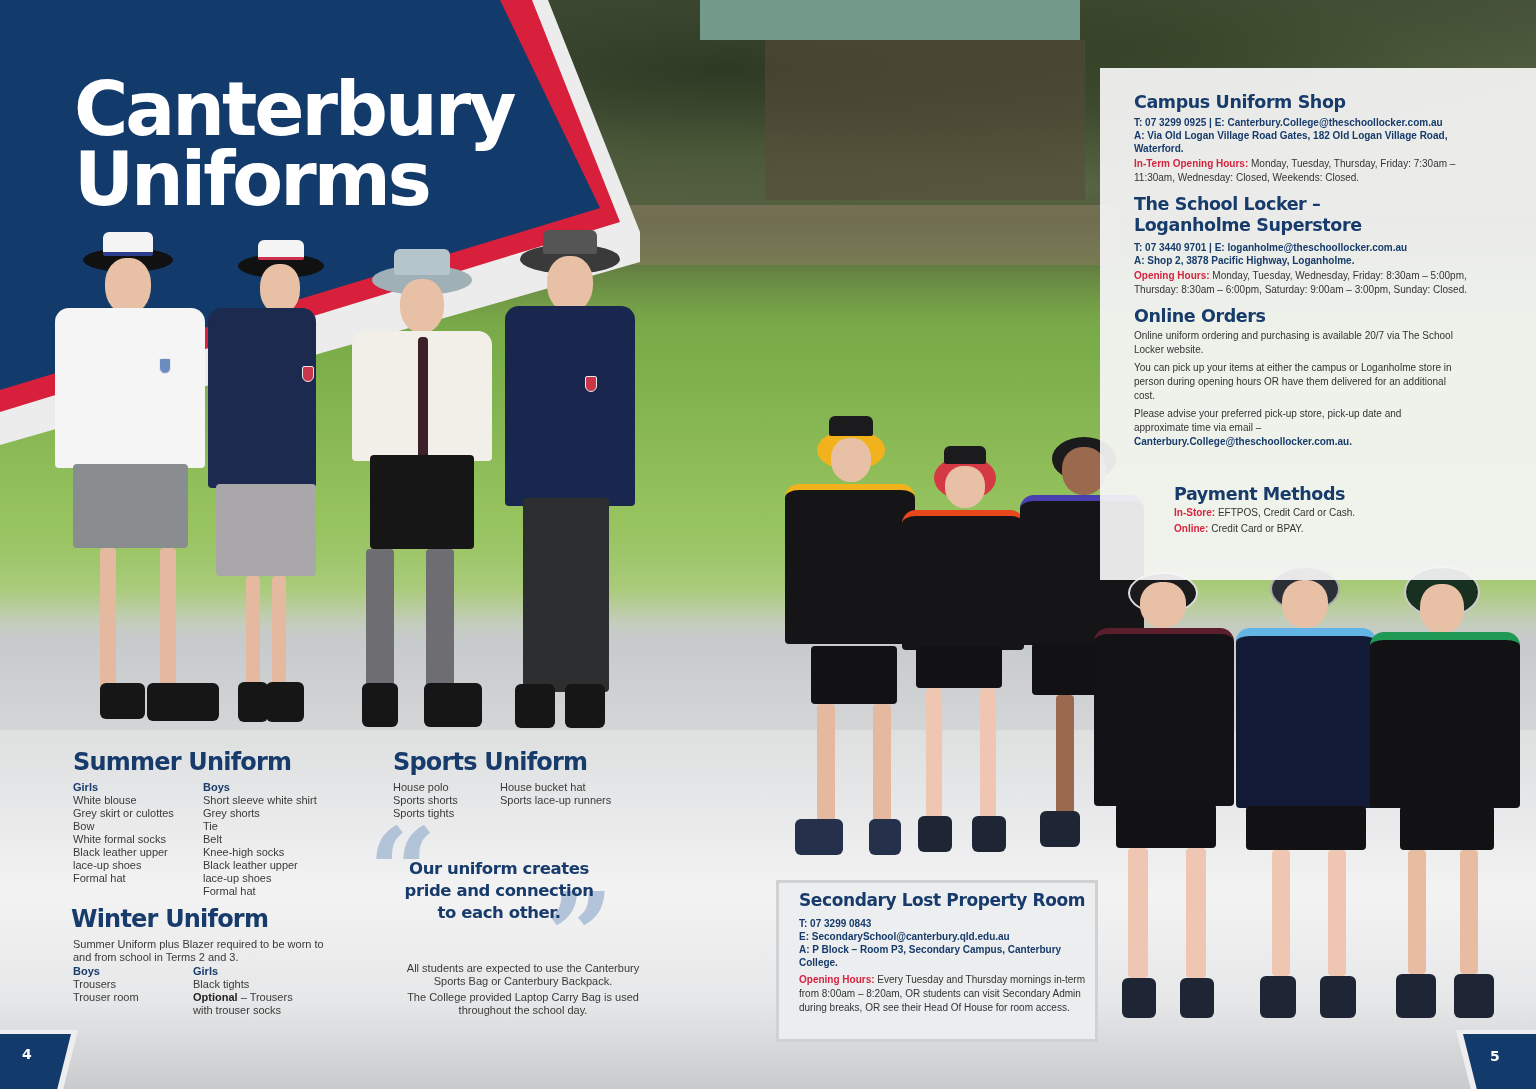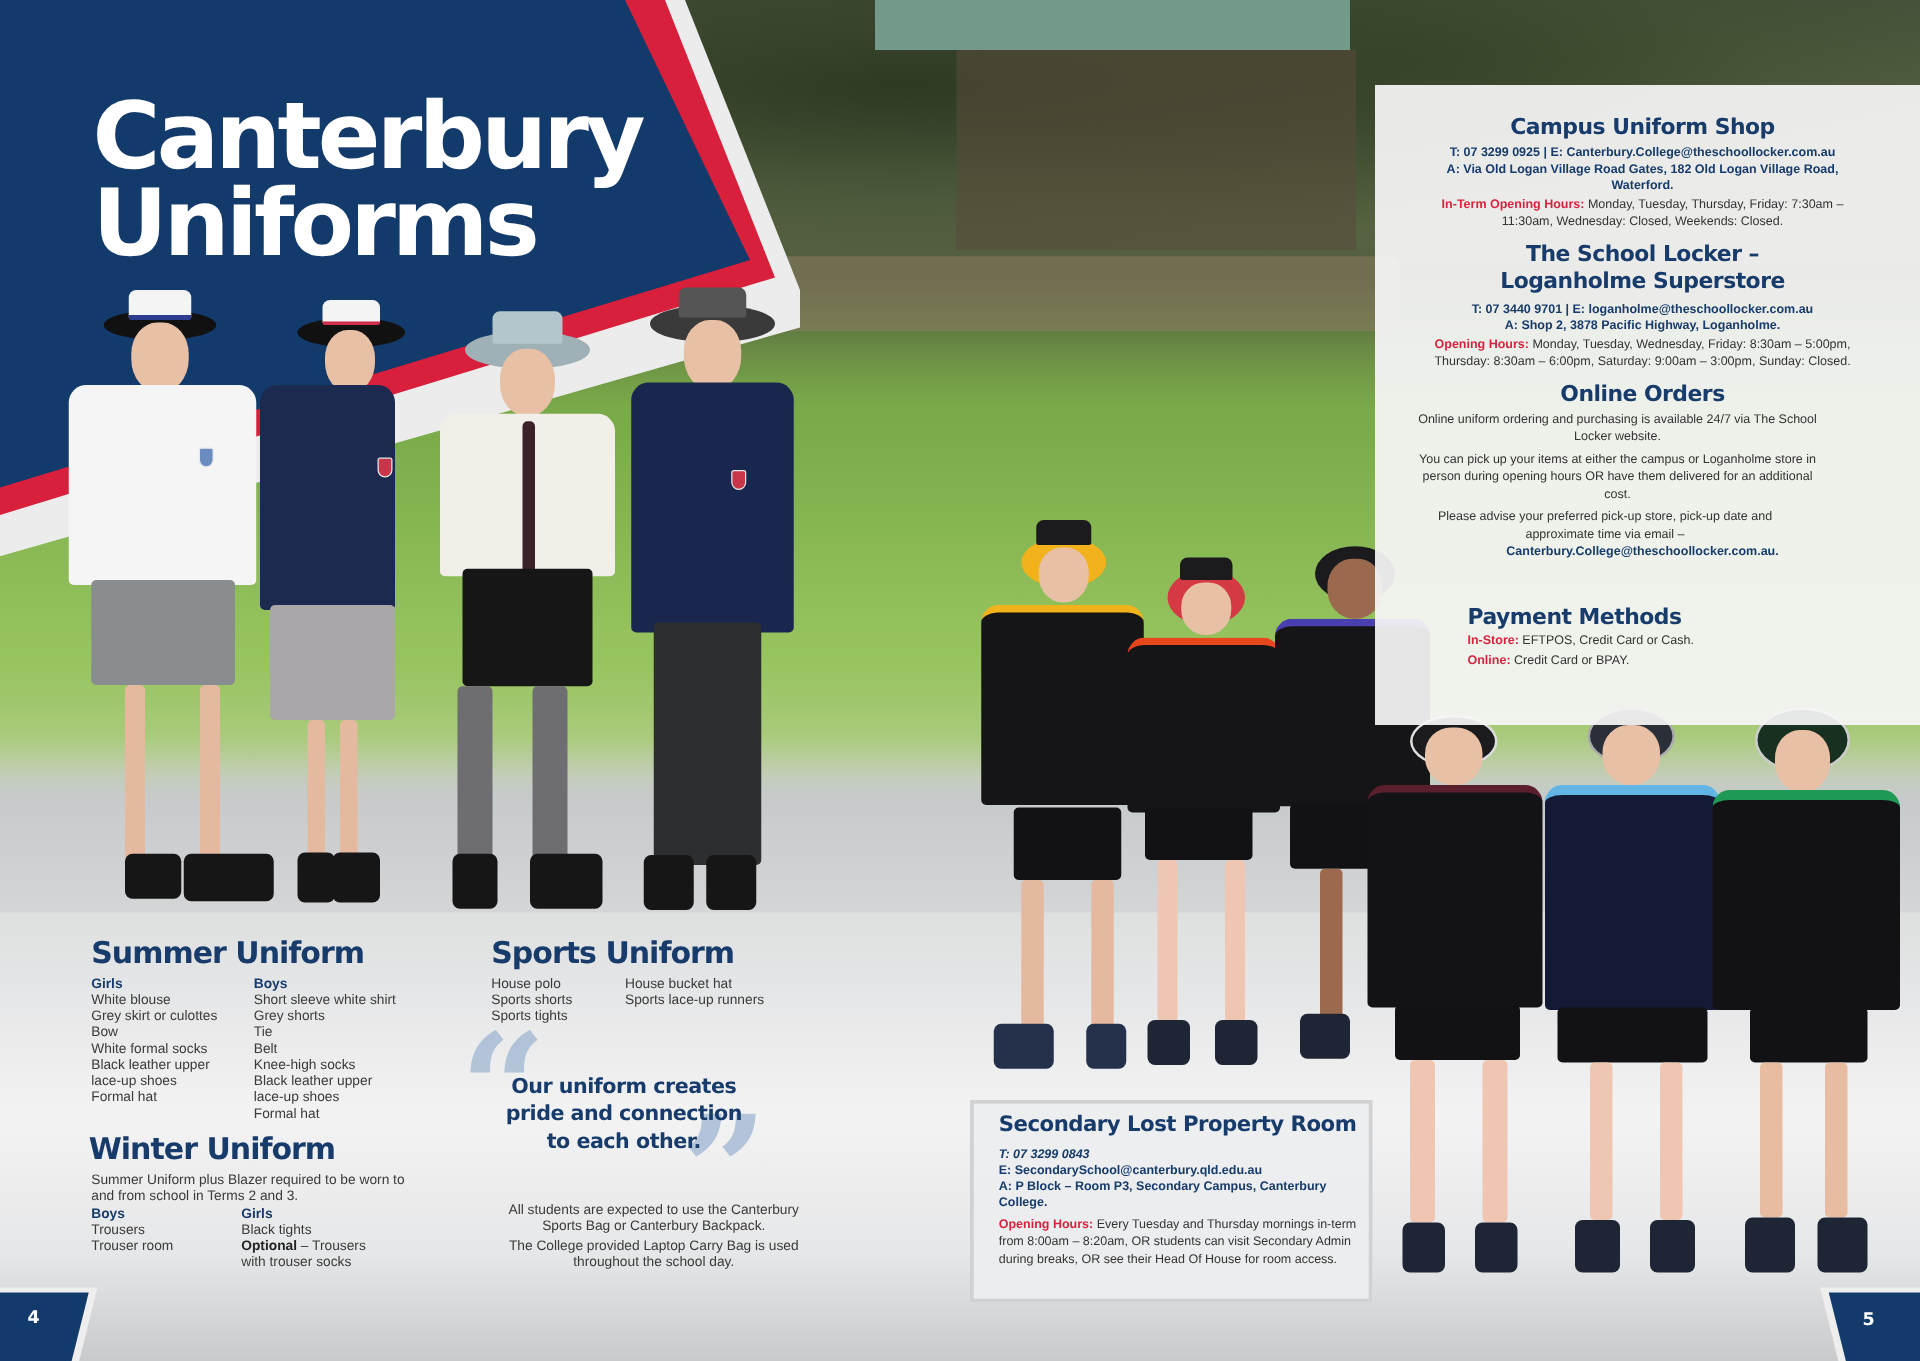--- a/index.html
+++ b/index.html
@@ -32,21 +32,21 @@
   .person .hat { position: absolute; border-radius: 50%; }
   .person .hat-crown { position: absolute; border-radius: 6px 6px 2px 2px; }
   .person .head { position: absolute; border-radius: 45% 45% 48% 48%; background: #e8c0a6; }
   .person .torso { position: absolute; border-radius: 14px 14px 4px 4px; }
   .person .legs { position: absolute; border-radius: 4px; }
   .person .shoes { position: absolute; border-radius: 6px; background: #161616; }
   .crest { position: absolute; width: 12px; height: 16px; border-radius: 2px 2px 6px 6px; background: #c9364a; border: 1px solid #e8e8e8; }
 
   
   .info-panel { position: absolute; left: 1100px; top: 68px; width: 436px; height: 512px; background: rgba(246,246,246,.93); }
-  .info { position: absolute; left: 1134px; top: 92px; width: 360px; font-size: 10px; line-height: 14px; color: #333; text-align: center; }
+  .info { position: absolute; left: 1134px; top: 92px; width: 360px; font-size: 10px; line-height: 14px; color: #333; }
   .h-section { font-family: "DejaVu Sans", sans-serif; font-weight: bold; color: #173b6b; font-size: 17.5px; line-height: 21px; letter-spacing: -0.4px; }
   .contact { font-weight: bold; color: #173b6b; font-size: 10px; line-height: 13px; }
   .red { color: #d6243f; font-weight: bold; }
   .para { margin-top: 2px; }
   .gap { height: 9px; }
   .link { color: #173b6b; font-weight: bold; }
 
   .payment { position: absolute; left: 1174px; top: 484px; width: 300px; font-size: 10px; line-height: 16px; }
 
   
@@ -233,21 +233,21 @@
     <div class="gap"></div>
     <div class="h-section">
       <div>The School Locker –</div>
       <div>Loganholme Superstore</div>
     </div>
     <div class="contact" style="margin-top:5px;">T: 07 3440 9701 | E: loganholme@theschoollocker.com.au</div>
     <div class="contact">A: Shop 2, 3878 Pacific Highway, Loganholme.</div>
     <div class="para"><span class="red">Opening Hours:</span><span> Monday, Tuesday, Wednesday, Friday: 8:30am – 5:00pm, Thursday: 8:30am – 6:00pm, Saturday: 9:00am – 3:00pm, Sunday: Closed.</span></div>
     <div class="gap"></div>
     <div class="h-section">Online Orders</div>
-    <div class="para" style="width:320px;">Online uniform ordering and purchasing is available 24/7 via The School Locker website.</div>
+    <div class="para" style="width:320px;">Online uniform ordering and purchasing is available 20/7 via The School Locker website.</div>
     <div class="para" style="width:320px;margin-top:4px;">You can pick up your items at either the campus or Loganholme store in person during opening hours OR have them delivered for an additional cost.</div>
     <div class="para" style="width:300px;margin-top:4px;">Please advise your preferred pick-up store, pick-up date and approximate time via email –</div>
     <div class="link">Canterbury.College@theschoollocker.com.au.</div>
   </div>
 
   <div class="payment">
     <div class="h-section">Payment Methods</div>
     <div><span class="red">In-Store:</span><span> EFTPOS, Credit Card or Cash.</span></div>
     <div><span class="red">Online:</span><span> Credit Card or BPAY.</span></div>
   </div>
@@ -305,21 +305,21 @@
   <div class="quote">Our uniform creates pride and connection to each other.</div>
 
   <div class="bags list">
     <div>All students are expected to use the Canterbury Sports Bag or Canterbury Backpack.</div>
     <div style="margin-top:3px;">The College provided Laptop Carry Bag is used throughout the school day.</div>
   </div>
 
   <div class="lost-box"></div>
   <div class="lost">
     <div class="h-section" style="font-size:17px;">Secondary Lost Property Room</div>
-    <div class="contact" style="margin-top:6px;font-style:italic;">T: 07 3299 0843</div>
+    <div class="contact" style="margin-top:6px;">T: 07 3299 0843</div>
     <div class="contact">E: SecondarySchool@canterbury.qld.edu.au</div>
     <div class="contact">A: P Block – Room P3, Secondary Campus, Canterbury College.</div>
     <div class="para" style="margin-top:4px;"><span class="red">Opening Hours:</span><span> Every Tuesday and Thursday mornings in-term from 8:00am – 8:20am, OR students can visit Secondary Admin during breaks, OR see their Head Of House for room access.</span></div>
   </div>
 
   <div class="pg-left"></div>
   <div class="pg-left-in"></div>
   <div class="pg-num" style="left:22px;top:1046px;">4</div>
   <div class="pg-right"></div>
   <div class="pg-right-in"></div>

